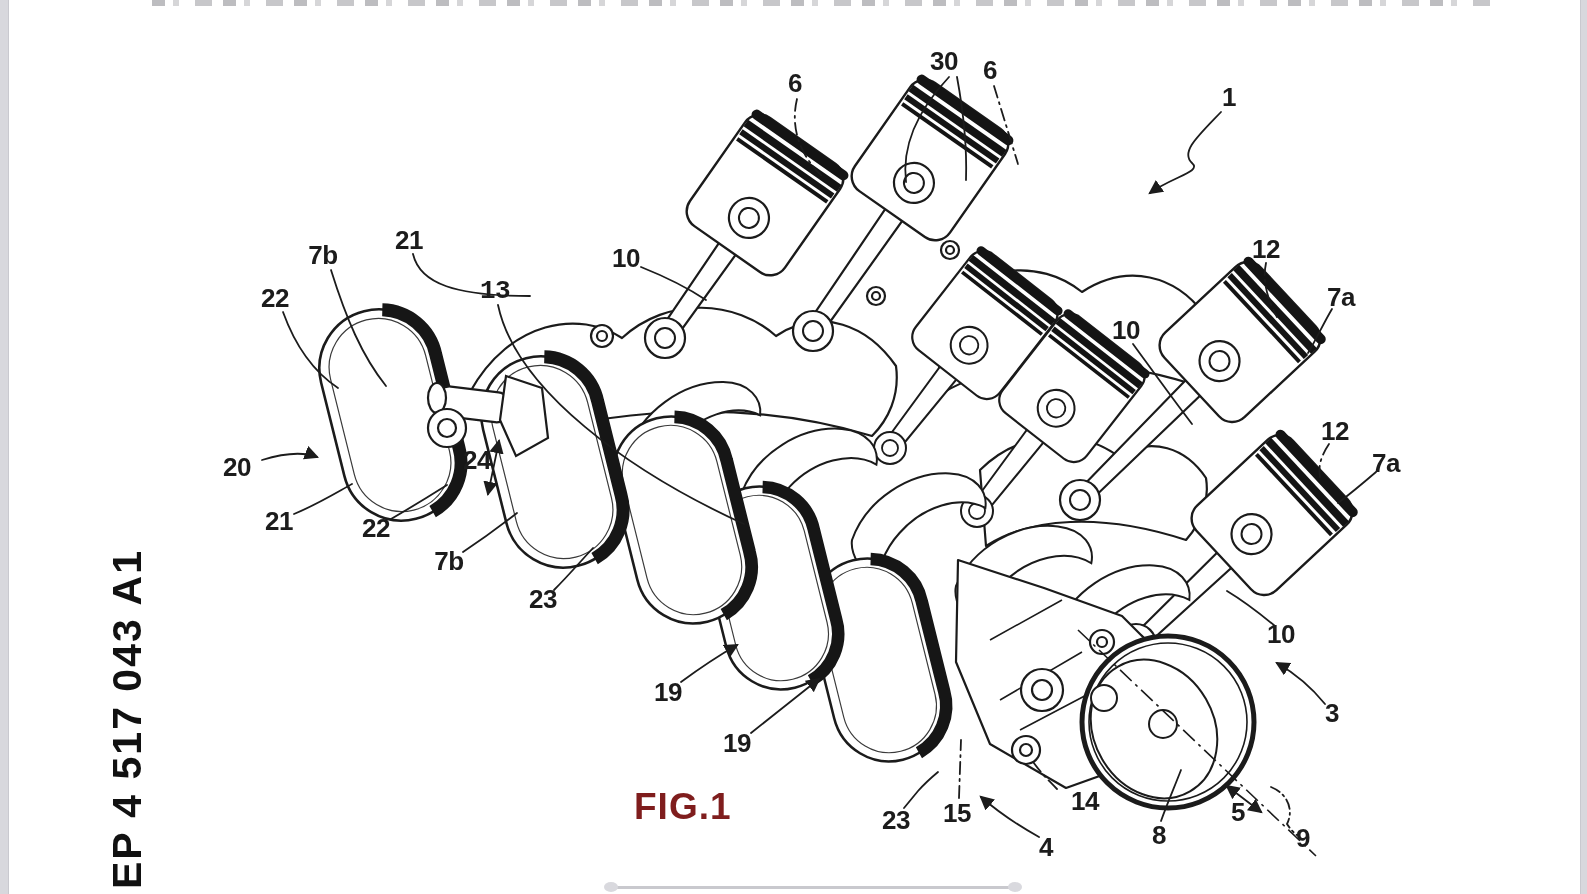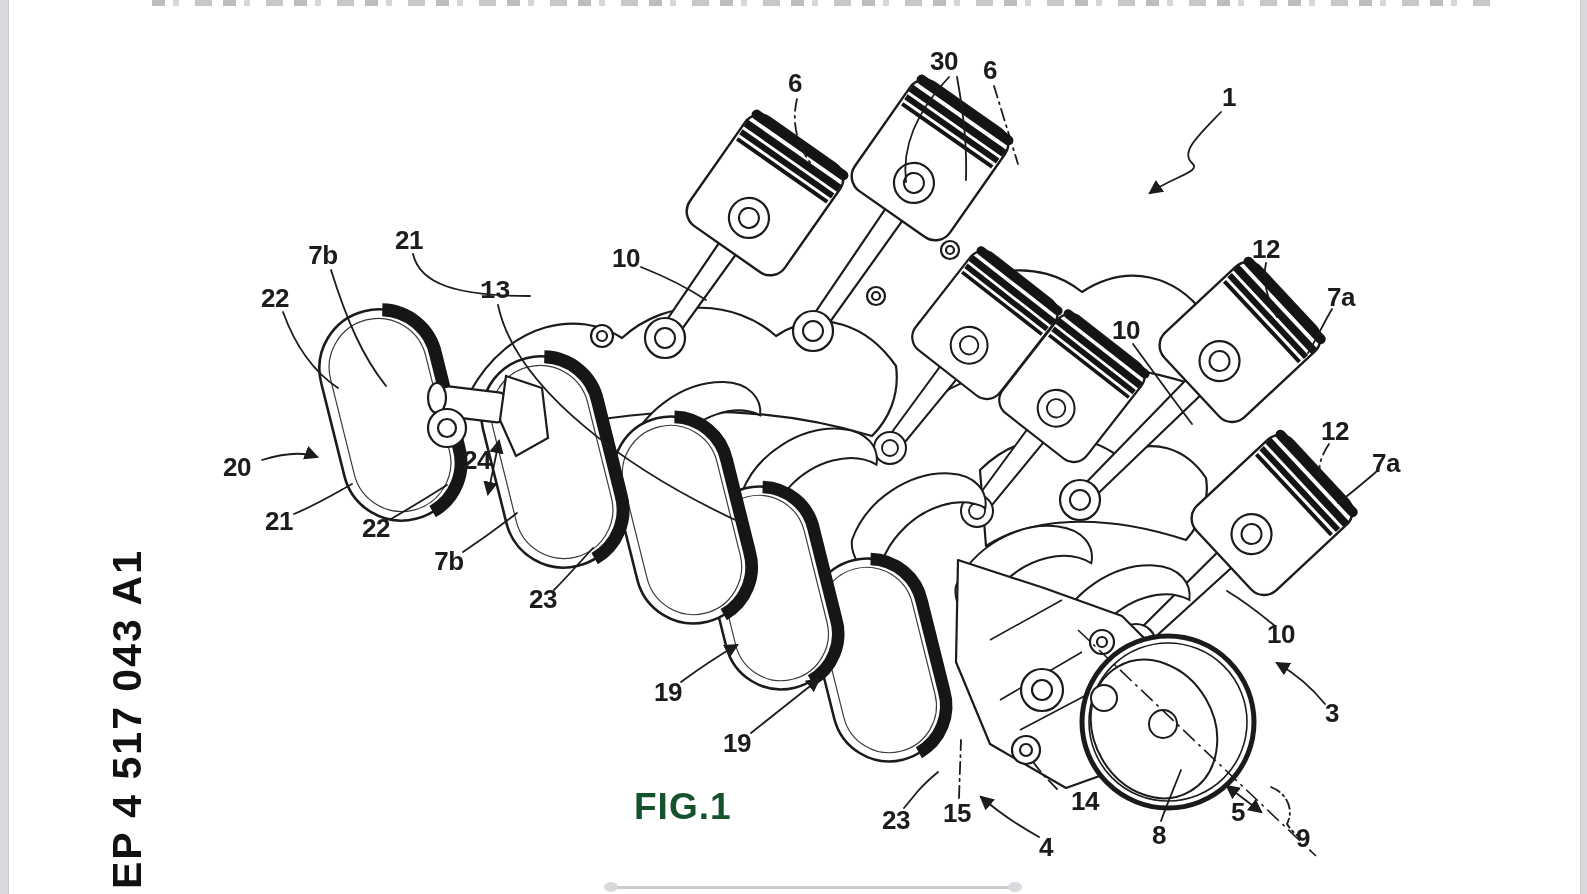--- a/index.html
+++ b/index.html
@@ -15,21 +15,21 @@
           rgba(70,70,80,.55) 43px 60px, rgba(0,0,0,0) 60px 71px);
         filter:blur(.6px);}
   .pub-number{position:absolute;left:104px;top:889px;transform:rotate(-90deg);
         transform-origin:left top;white-space:nowrap;
         font-size:41px;font-weight:700;letter-spacing:2px;color:#111;}
   .drawing-svg{position:absolute;left:0;top:0;}
   .labels-layer{position:absolute;left:0;top:0;width:100%;height:100%;pointer-events:none;}
   .ref-label{position:absolute;transform:translate(-50%,-50%);
         font-size:26px;font-weight:600;color:#1c1c1c;letter-spacing:-.5px;white-space:nowrap;}
   .fig-caption{position:absolute;left:634px;top:786px;
-        font-size:37px;font-weight:600;letter-spacing:1px;color:#14532d;}
+        font-size:37px;font-weight:600;letter-spacing:1px;color:#7f1d1d;}
   .bottom-edge{position:absolute;left:612px;top:886px;width:400px;height:3px;background:#c9c9ce;}
   .bottom-edge::before,.bottom-edge::after{content:"";position:absolute;top:-4px;width:14px;height:10px;
         background:#d9d9de;border-radius:50%;}
   .bottom-edge::before{left:-8px;}
   .bottom-edge::after{right:-10px;}
 </style>
 </head>
 <body>
 
 <div class="page">

